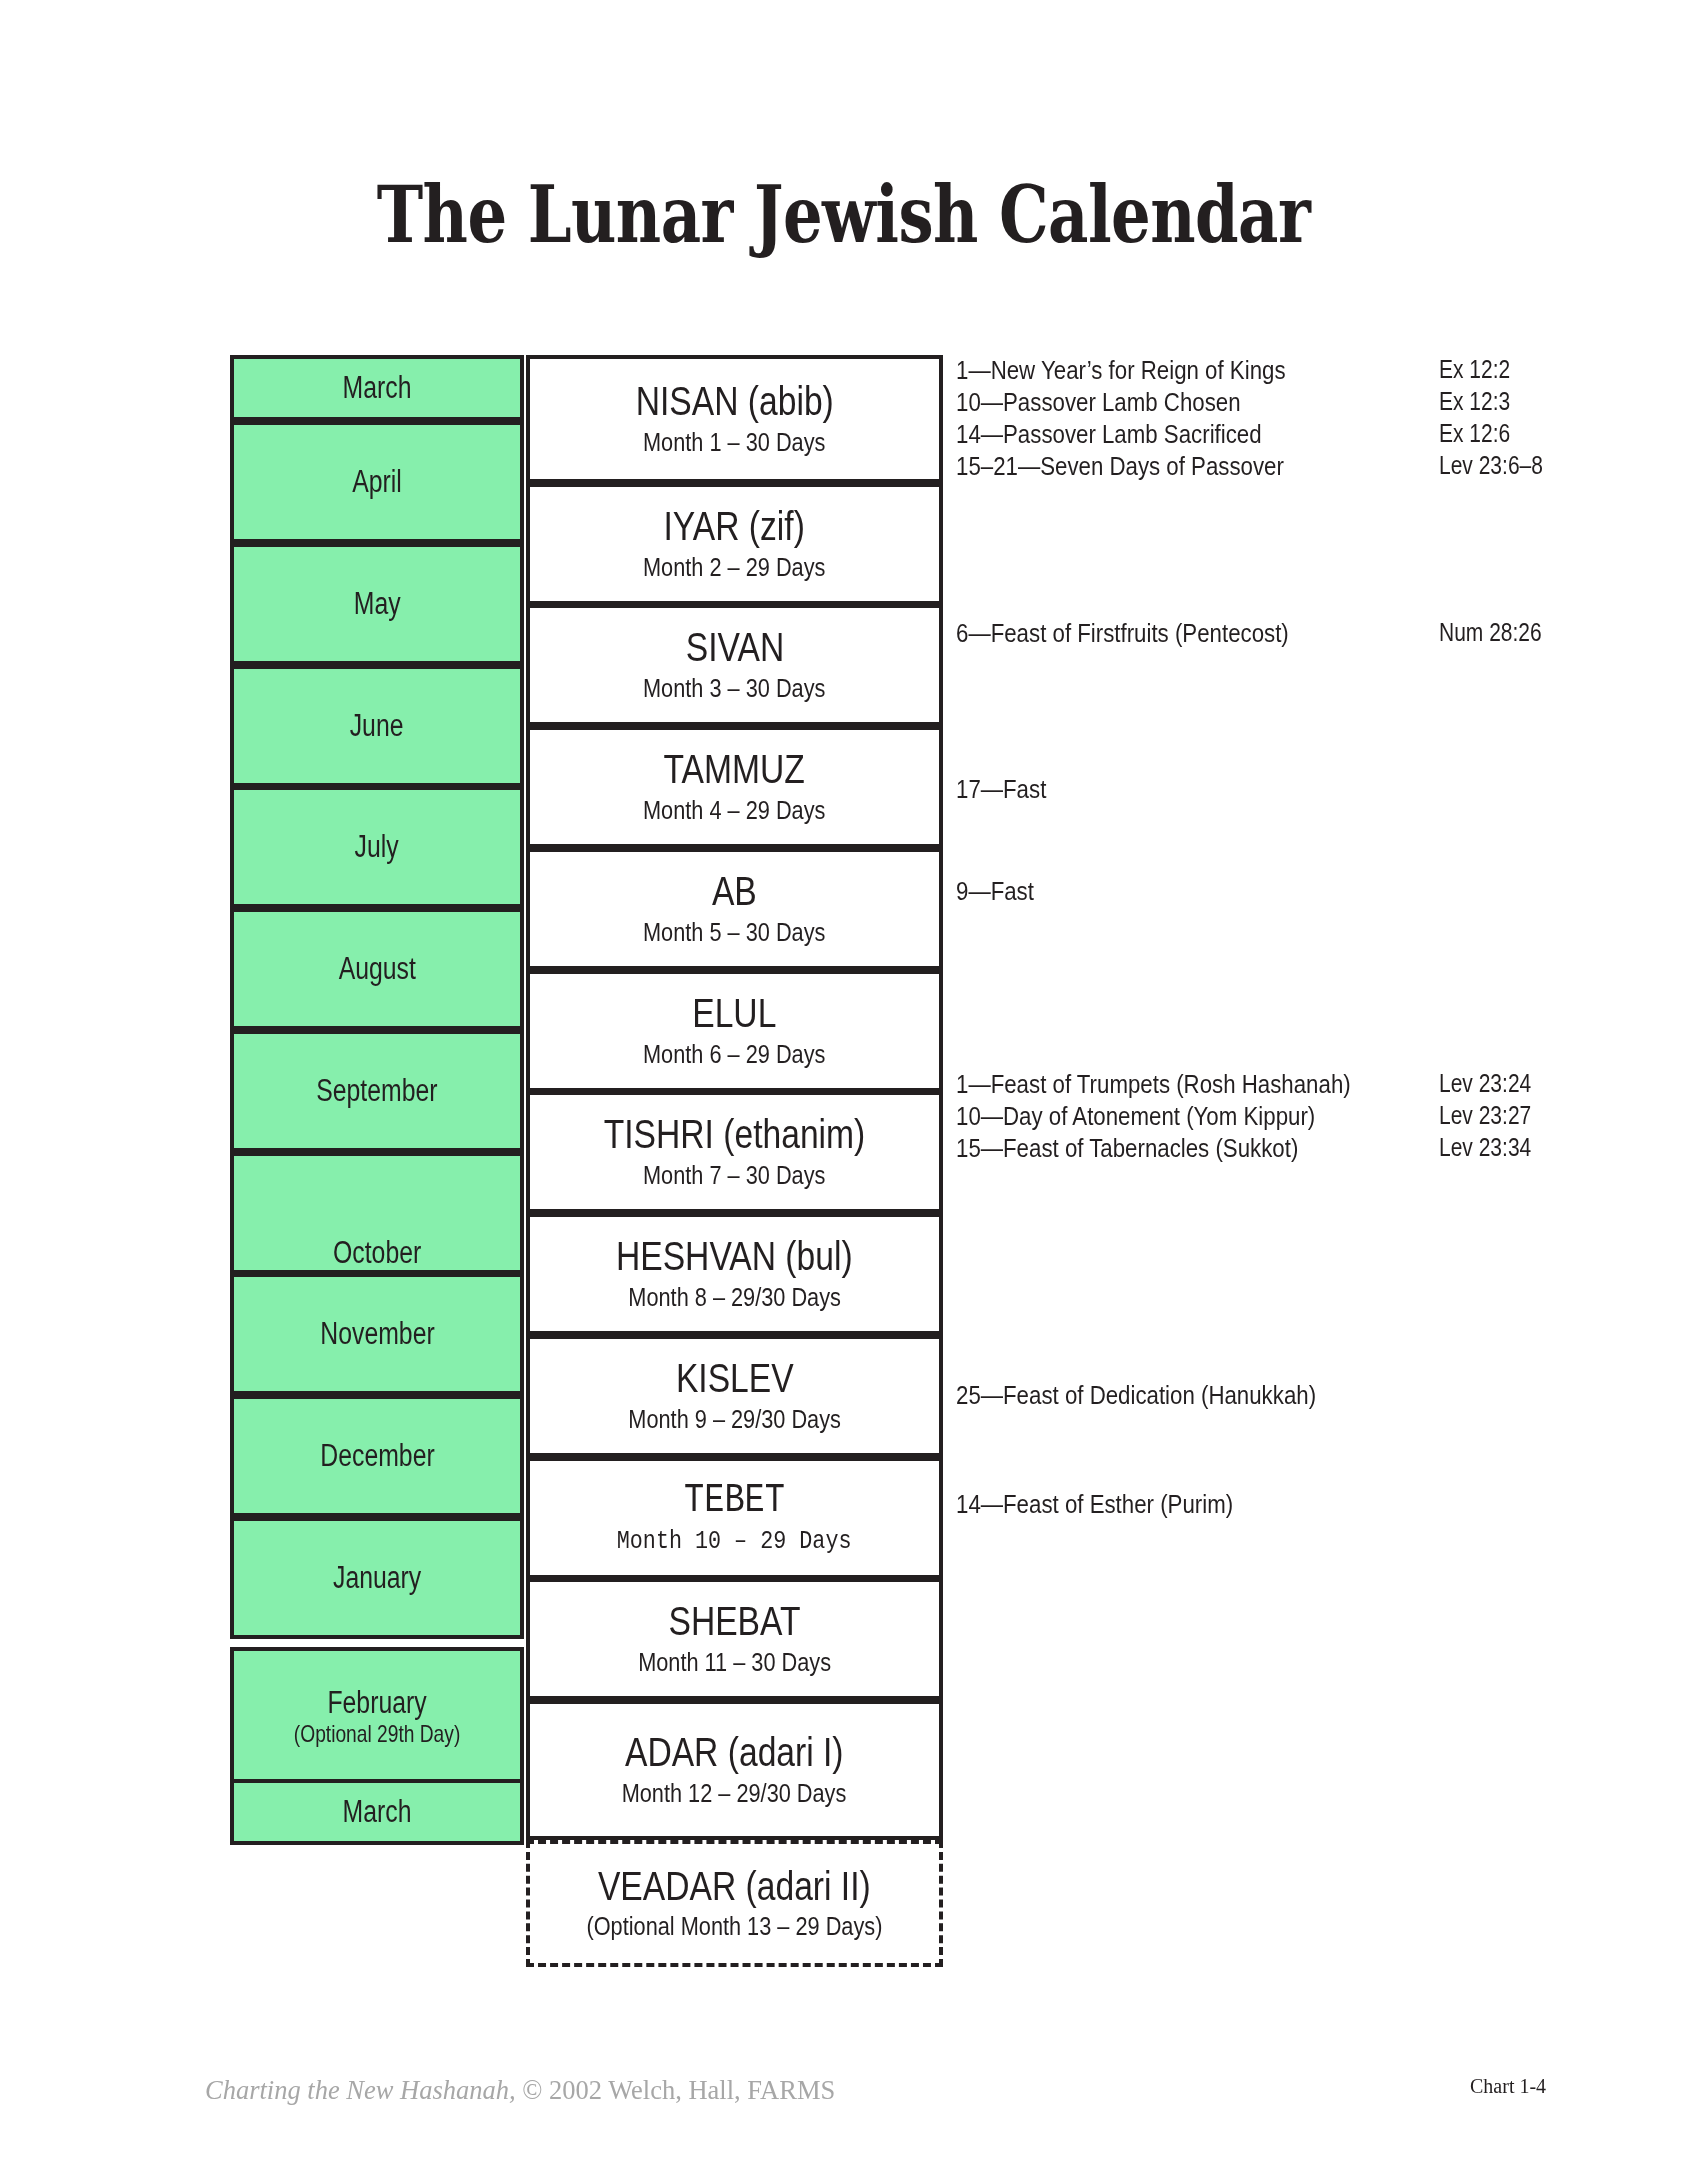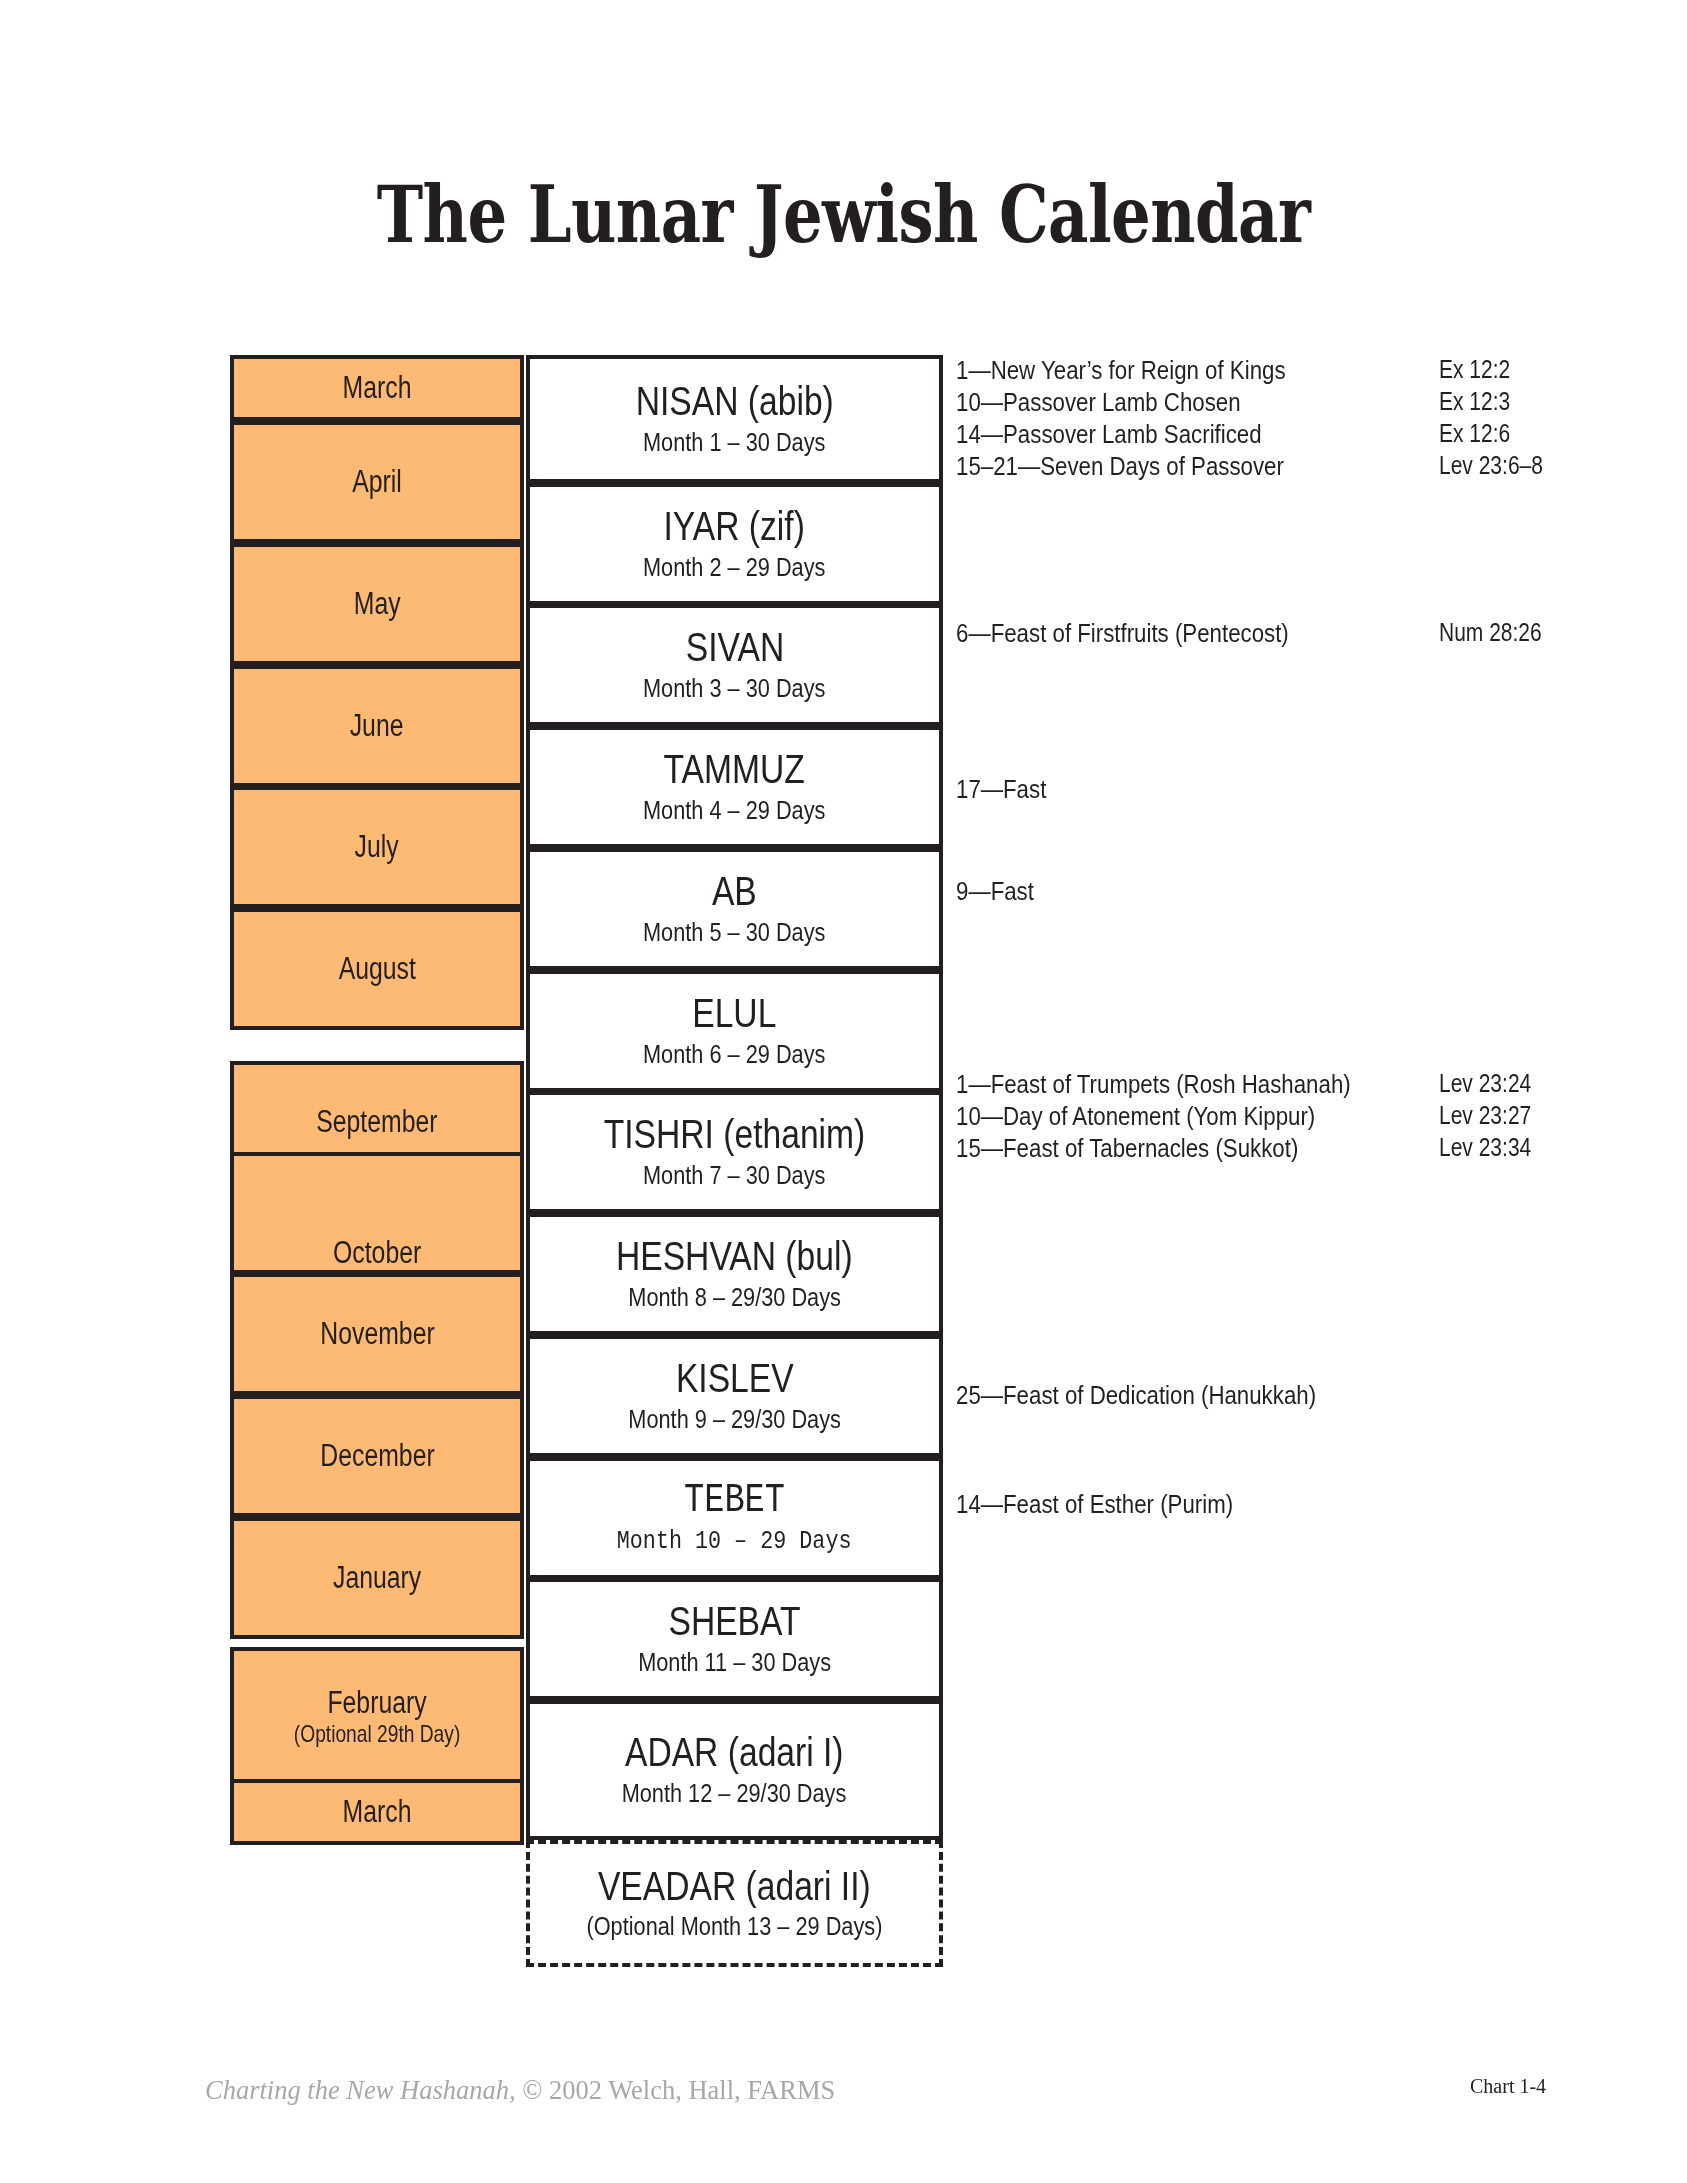--- a/index.html
+++ b/index.html
@@ -58,21 +58,21 @@
   .greg-box {
     position: absolute;
     left: 0;
     width: 294px;
     border: 4px solid #231f20;
     box-sizing: border-box;
     display: flex;
     flex-direction: column;
     align-items: center;
     justify-content: center;
-    background: #fdba74;
+    background: #86efac;
   }
   .greg-name {
     font-size: 31px;
     transform: scaleX(0.80);
     white-space: nowrap;
     line-height: 1.05;
     color: #231f20;
   }
   .greg-sub {
     font-size: 24px;
@@ -195,21 +195,21 @@
       </div>
       <div class="greg-box" style="top: 310px; height: 122px; text-align: center;">
         <div class="greg-name">June</div>
       </div>
       <div class="greg-box" style="top: 431px; height: 122px;">
         <div class="greg-name">July</div>
       </div>
       <div class="greg-box" style="top: 553px; height: 122px;">
         <div class="greg-name">August</div>
       </div>
-      <div class="greg-box" style="top: 706px; height: 122px;">
+      <div class="greg-box" style="top: 675px; height: 122px;">
         <div class="greg-name">September</div>
       </div>
       <div class="greg-box" style="top: 797px; height: 122px; justify-content: flex-end;">
         <div class="greg-name">October</div>
       </div>
       <div class="greg-box" style="top: 918px; height: 122px;">
         <div class="greg-name">November</div>
       </div>
       <div class="greg-box" style="top: 1040px; height: 122px;">
         <div class="greg-name">December</div>

